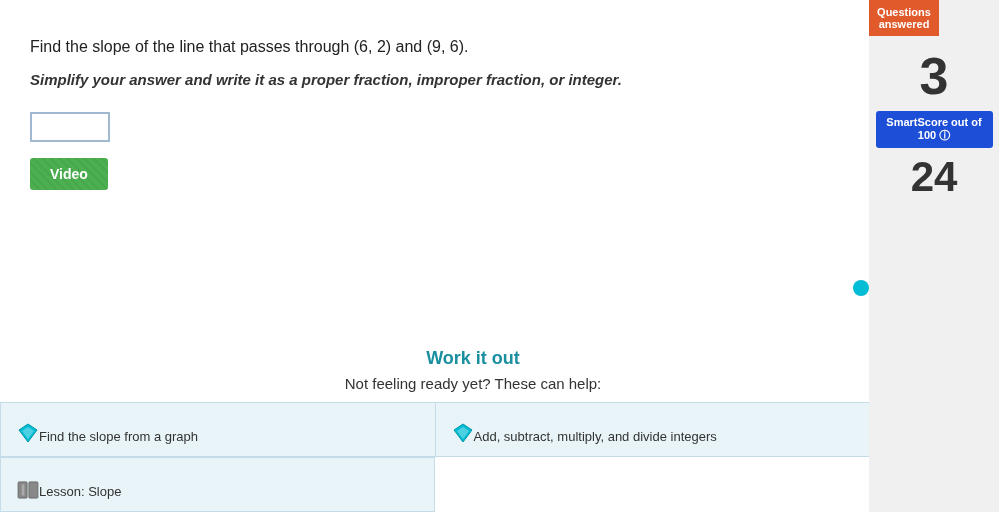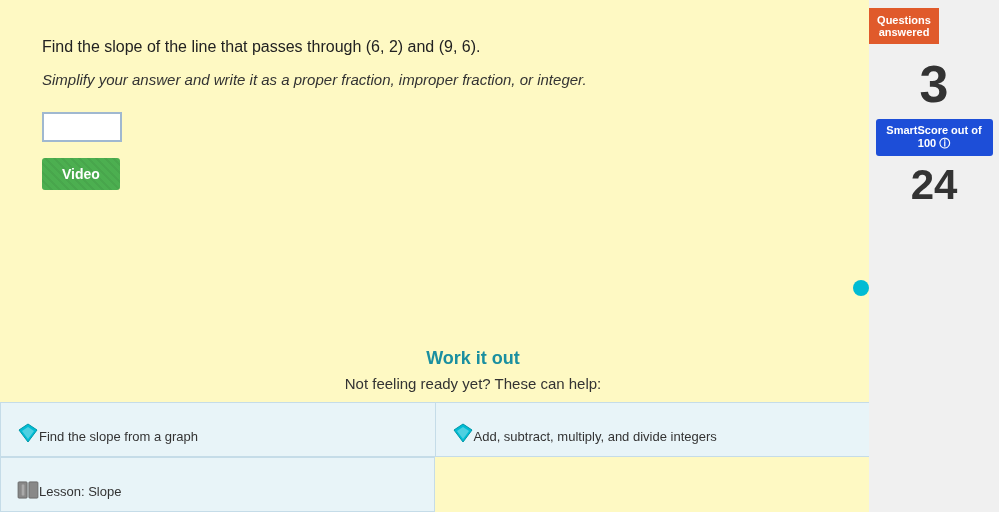--- a/index.html
+++ b/index.html
@@ -11,22 +11,22 @@
       overflow: hidden;
       position: relative;
     }
 
     .main-content {
       position: absolute;
       top: 0;
       left: 0;
       width: 870px;
       height: 512px;
-      background: #fef9c3;
-      padding: 20px 42px;
+      background: #ffffff;
+      padding: 20px 30px;
     }
 
     .right-panel {
       position: absolute;
       top: 0;
       right: 0;
       width: 130px;
       height: 512px;
       background: #f0f0f0;
       display: flex;
@@ -48,21 +48,20 @@
     }
 
     .questions-answered-btn {
       background: #e05a2b;
       color: white;
       font-size: 11px;
       font-weight: bold;
       padding: 6px 8px;
       text-align: center;
       width: 70px;
-      margin-top: 8px;
     }
 
     .questions-count {
       font-size: 52px;
       font-weight: bold;
       color: #333;
       text-align: center;
       padding: 10px 0 5px 0;
     }
 
@@ -102,20 +101,21 @@
       margin-bottom: 10px;
       line-height: 1.5;
     }
 
     .instruction-text {
       font-size: 15px;
       font-style: italic;
       color: #333;
       margin-bottom: 20px;
       line-height: 1.5;
+      font-weight: bold;
     }
 
     .answer-input {
       width: 80px;
       height: 30px;
       border: 2px solid #a0b8d0;
       background: white;
       margin-bottom: 16px;
       padding: 4px 6px;
       font-size: 14px;

